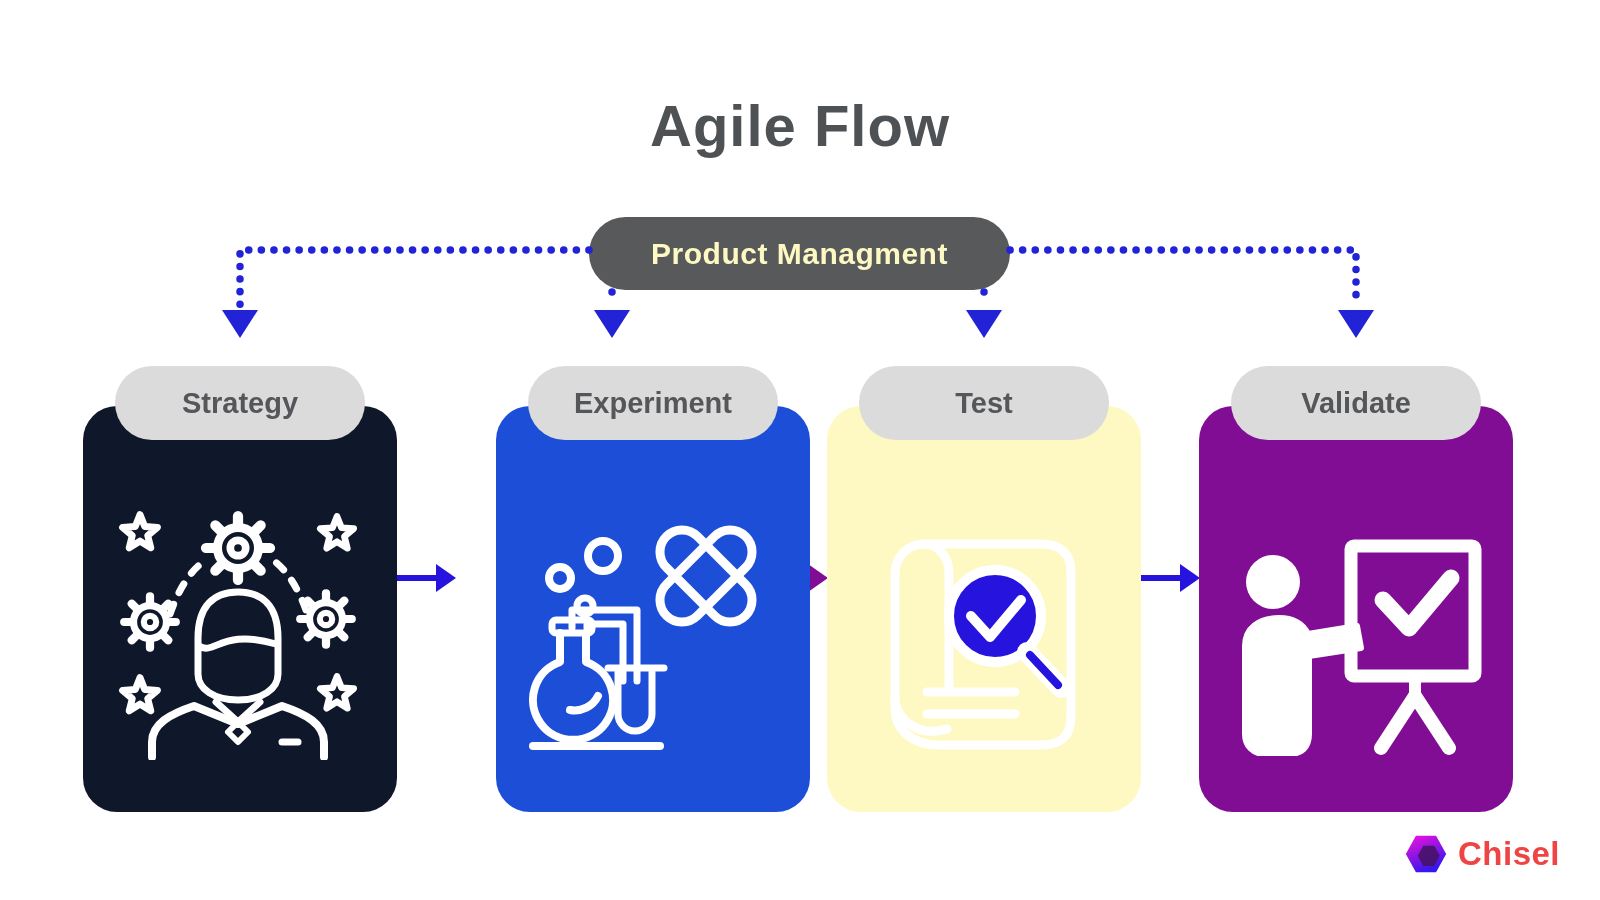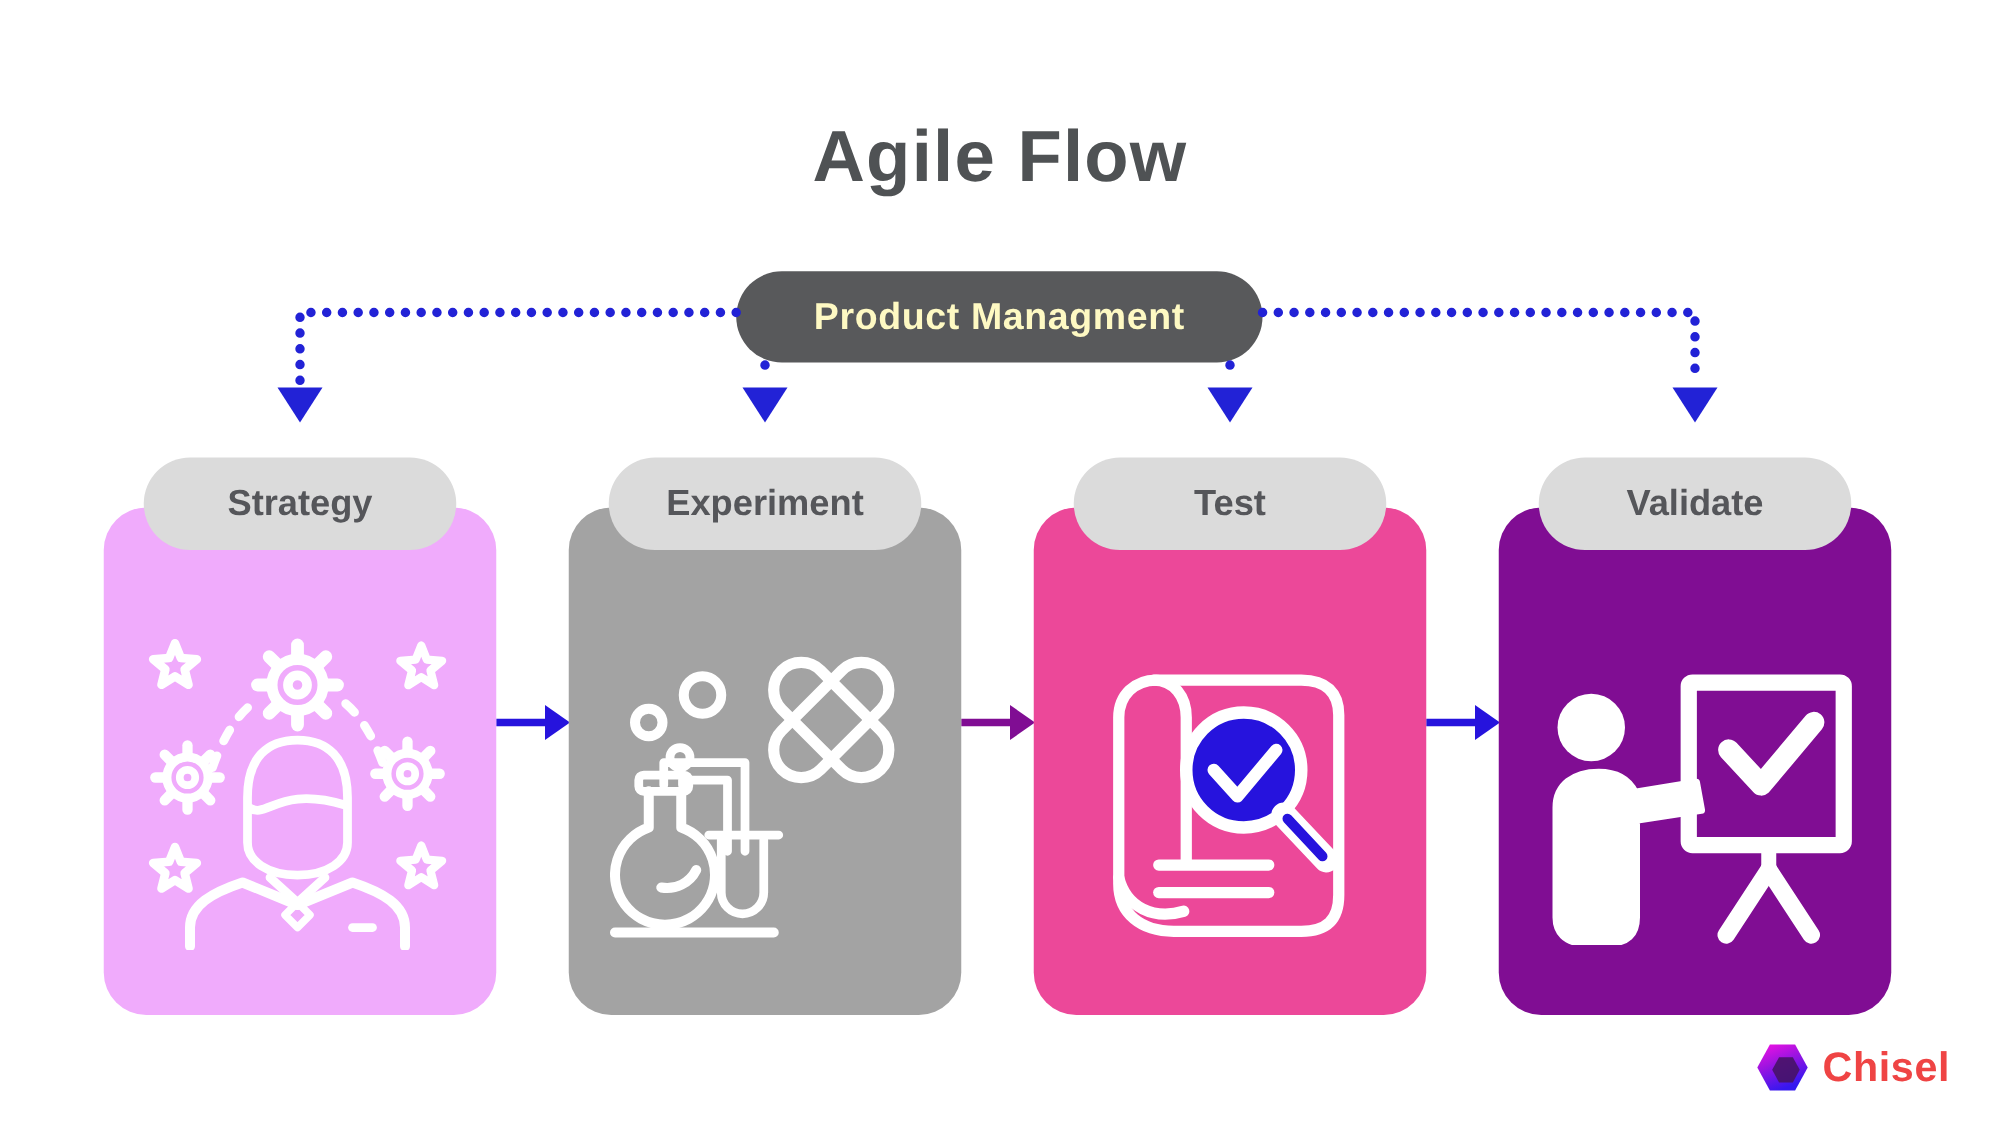--- a/index.html
+++ b/index.html
@@ -87,21 +87,21 @@
         <line x1="769" y1="578" x2="809" y2="578" stroke-width="6"></line>
         <polygon points="808,564 808,592 828,578" stroke="none"></polygon>
       </g>
       <g stroke="#2613DD" fill="#2613DD">
         <line x1="1141" y1="578" x2="1181" y2="578" stroke-width="6"></line>
         <polygon points="1180,564 1180,592 1200,578" stroke="none"></polygon>
       </g>
     </g>
   </svg>
 
-  <div class="card c1" style="background-color: #f0abfc;">
+  <div class="card c1" style="background-color: #0f172a;">
     <div class="stage-pill" style="background-color: rgb(219, 219, 219);">
       <span>Strategy</span>
     </div>
     <svg class="icon-svg" style="left:35px; top:104px;" width="240" height="250" viewBox="0 0 240 250">
       <use href="#star" transform="translate(22,23) scale(1.15)"></use>
       <use href="#star" transform="translate(219,24) scale(1.1)"></use>
       <use href="#star" transform="translate(22,186) scale(1.15)"></use>
       <use href="#star" transform="translate(219,184) scale(1.1)"></use>
       <use href="#gear" transform="translate(120,38) scale(1.28)"></use>
       <use href="#gear" transform="translate(32,112) scale(1.03)"></use>
@@ -114,21 +114,21 @@
         <path stroke-width="7" d="M 80,164 V 128 C 80,96 96,82 120,82 C 144,82 160,96 160,128 V 164 C 160,179 144,190 120,190 C 96,190 80,179 80,164 Z"></path>
         <path stroke-width="7" d="M 81,136 C 96,146 104,118 158,134"></path>
         <path stroke-width="8" d="M 34,247 V 232 C 34,214 52,204 76,196 L 120,214 L 164,196 C 188,204 206,214 206,232 V 247"></path>
         <path stroke-width="7" d="M 98,192 L 120,212 L 142,192"></path>
         <path stroke-width="6" d="M 120,212 L 130,222 L 120,232 L 110,222 Z"></path>
         <path stroke-width="7" d="M 164,232 H 180"></path>
       </g>
     </svg>
   </div>
 
-  <div class="card c2" style="background-color: #a3a3a3;">
+  <div class="card c2" style="background-color: #1d4ed8; margin-left: 41px;">
     <div class="stage-pill" style="background-color: rgb(219, 219, 219);">
       <span>Experiment</span>
     </div>
     <svg class="icon-svg" style="left:33px; top:110px;" width="242" height="235" viewBox="0 0 240 235">
       <g stroke="#fff" fill="none" stroke-linecap="round" stroke-linejoin="round">
 
         <circle cx="30" cy="62" r="11" stroke-width="8"></circle>
         <circle cx="73" cy="40" r="15" stroke-width="8"></circle>
         <circle cx="55" cy="90" r="8" stroke-width="7"></circle>
 
@@ -145,21 +145,21 @@
         <path stroke-width="8" d="M 40,194 A 26 26 0 0 0 68,180"></path>
 
         <path stroke-width="7" d="M 78,152 H 134"></path>
         <path stroke-width="7" d="M 88,156 V 198 A 17 17 0 0 0 122,198 V 156"></path>
 
         <path stroke-width="8" d="M 3,230 H 130"></path>
       </g>
     </svg>
   </div>
 
-  <div class="card c3" style="background-color: #ec4899;">
+  <div class="card c3" style="background-color: #fef9c3;">
     <div class="stage-pill" style="background-color: rgb(219, 219, 219);">
       <span>Test</span>
     </div>
     <svg class="icon-svg" style="left:38px; top:126px;" width="224" height="222" viewBox="0 0 224 222">
       <g stroke="#fff" fill="none" stroke-linecap="round" stroke-linejoin="round">
 
         <path stroke-width="9" d="M 60,12 H 176 C 196,12 206,22 206,40 V 184 C 206,204 196,213 176,213 H 74 C 48,213 30,199 30,175 V 42 C 30,24 43,12 60,12 Z"></path>
         <path stroke-width="9" d="M 84,158 V 42 C 84,25 74,12 58,12"></path>
         <path stroke-width="9" d="M 30,170 C 36,194 58,204 82,197"></path>
 

